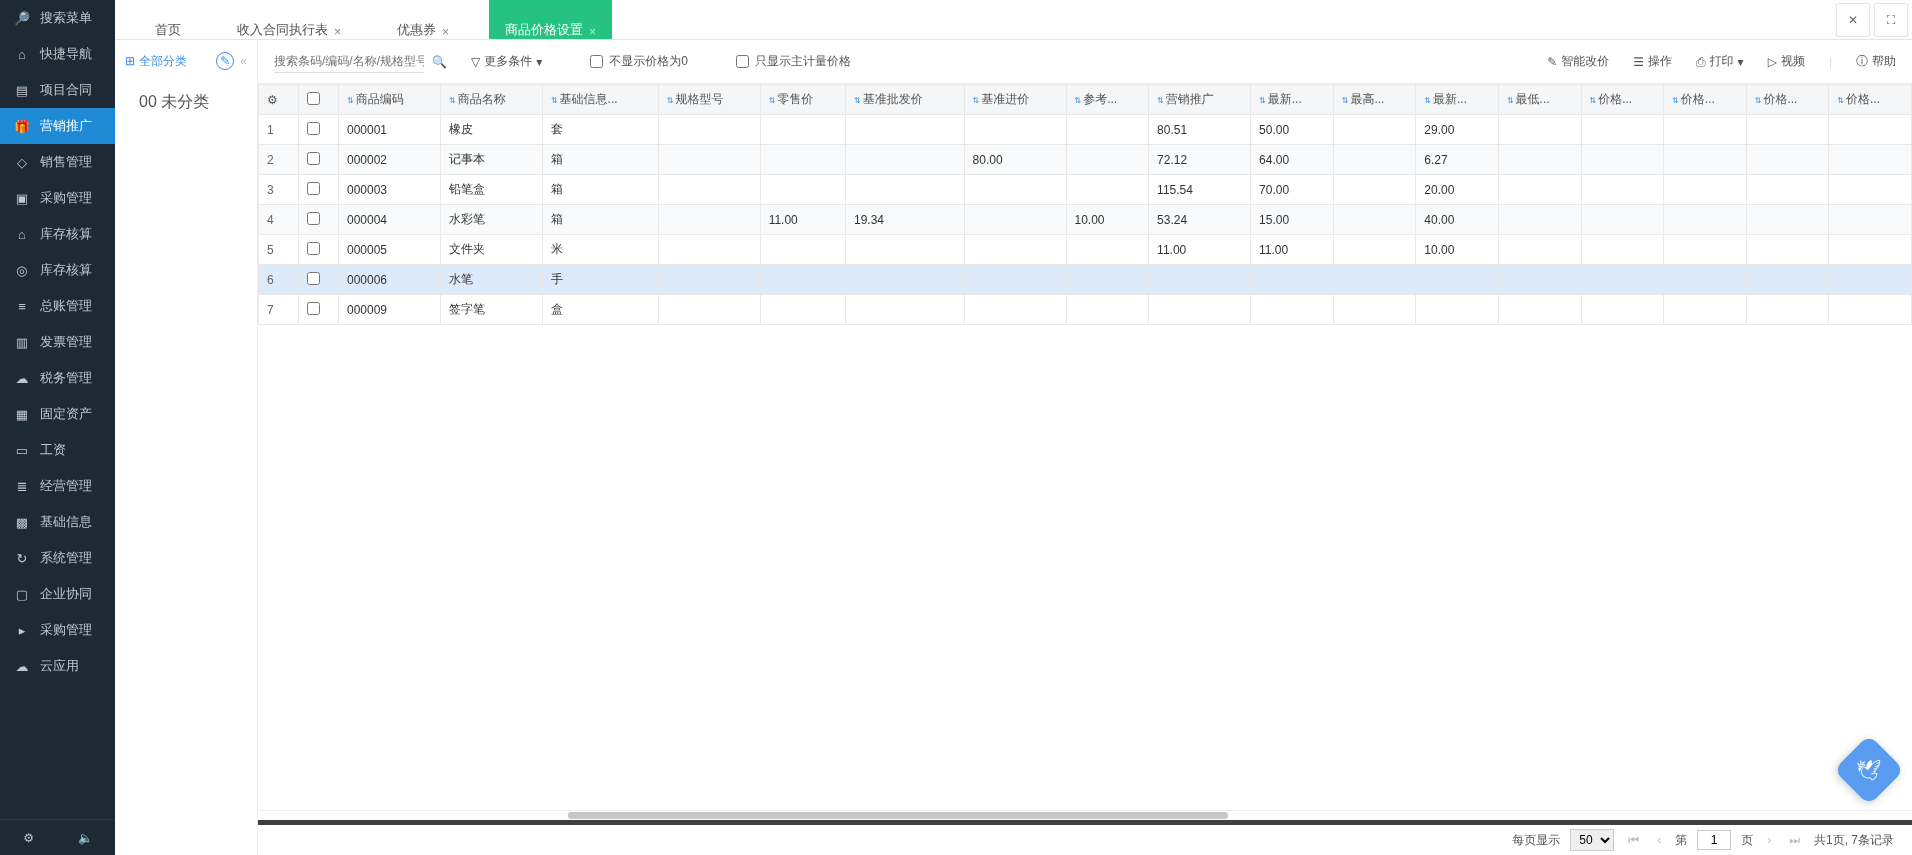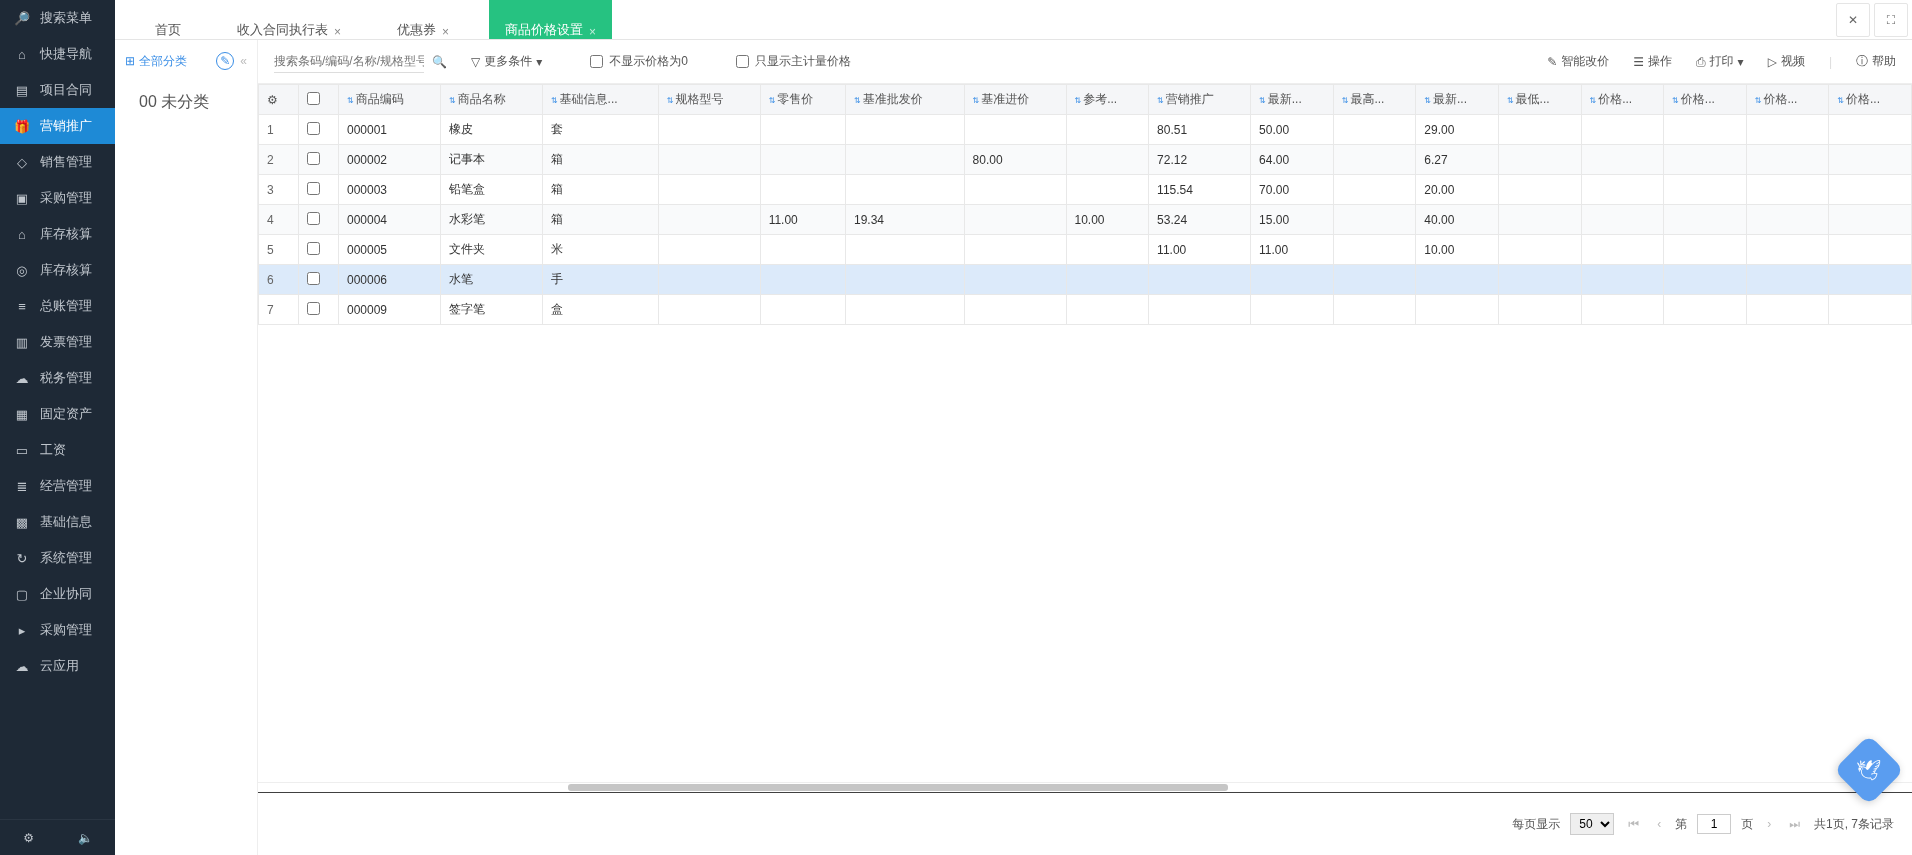--- a/index.html
+++ b/index.html
@@ -64,21 +64,21 @@
 .chkcell { text-align: center; width: 40px; }
 .num { text-align: right; }
 .sort-ic { color: #3a8ee6; font-size: 8px; margin-right: 2px; }
 .gear { text-align: center; color: #888; cursor: pointer; }
 
 
 .hscroll { height: 10px; background: #fff; border-top: 1px solid #eee; position: relative; }
 .hscroll-thumb { position: absolute; left: 310px; top: 1px; width: 660px; height: 7px; background: #c6c6c6; border-radius: 3px; }
 
 
-.pager { display: flex; align-items: center; justify-content: flex-end; padding: 20px 18px; gap: 10px; color: #555; font-size: 12px; border-top: 1px solid #404040; }
+.pager { display: flex; align-items: center; justify-content: flex-end; padding: 4px 18px; gap: 10px; color: #555; font-size: 12px; border-top: 5px solid #404040; }
 .pager select, .pager input { font-size: 12px; padding: 2px 4px; border: 1px solid #ccc; }
 .pager input { width: 34px; text-align: center; }
 .pgbtn { color: #bbb; cursor: pointer; padding: 0 4px; }
 
 
 .floatbtn { position: absolute; right: 18px; bottom: 60px; width: 50px; height: 50px; background: #5a9df0; border-radius: 10px; display: flex; align-items: center; justify-content: center; color: #fff; cursor: pointer; box-shadow: 0 2px 8px rgba(0,0,0,0.2); transform: rotate(45deg); }
 .floatbtn span { transform: rotate(-45deg); font-size: 20px; }
 </style>
 </head>
 <body>

